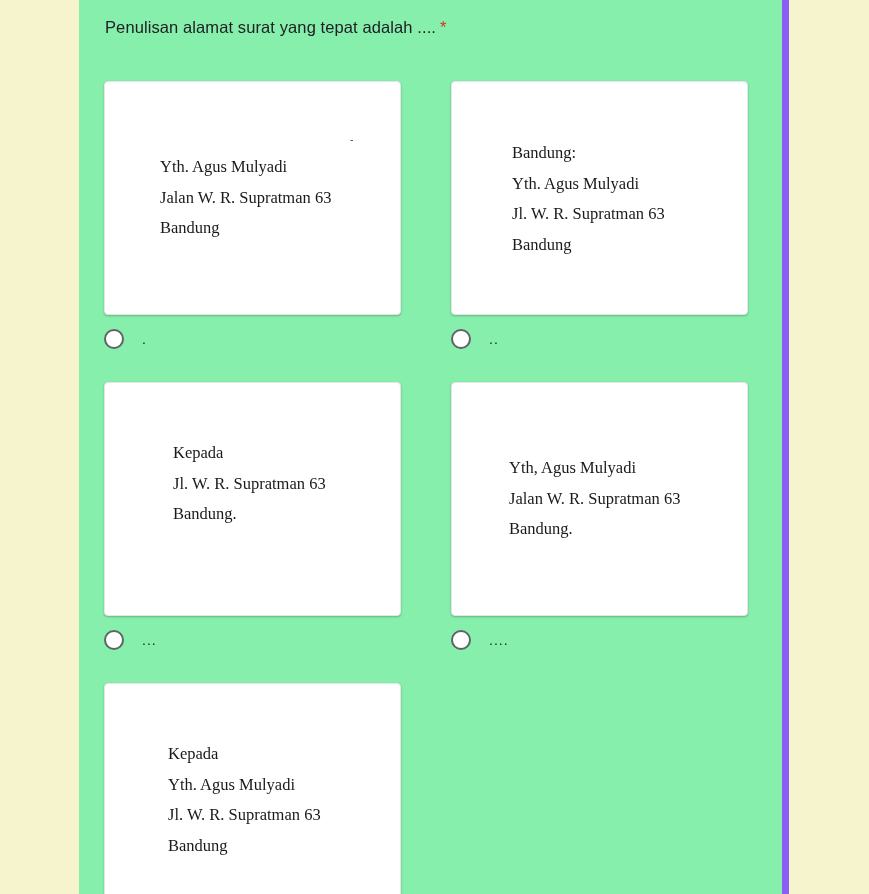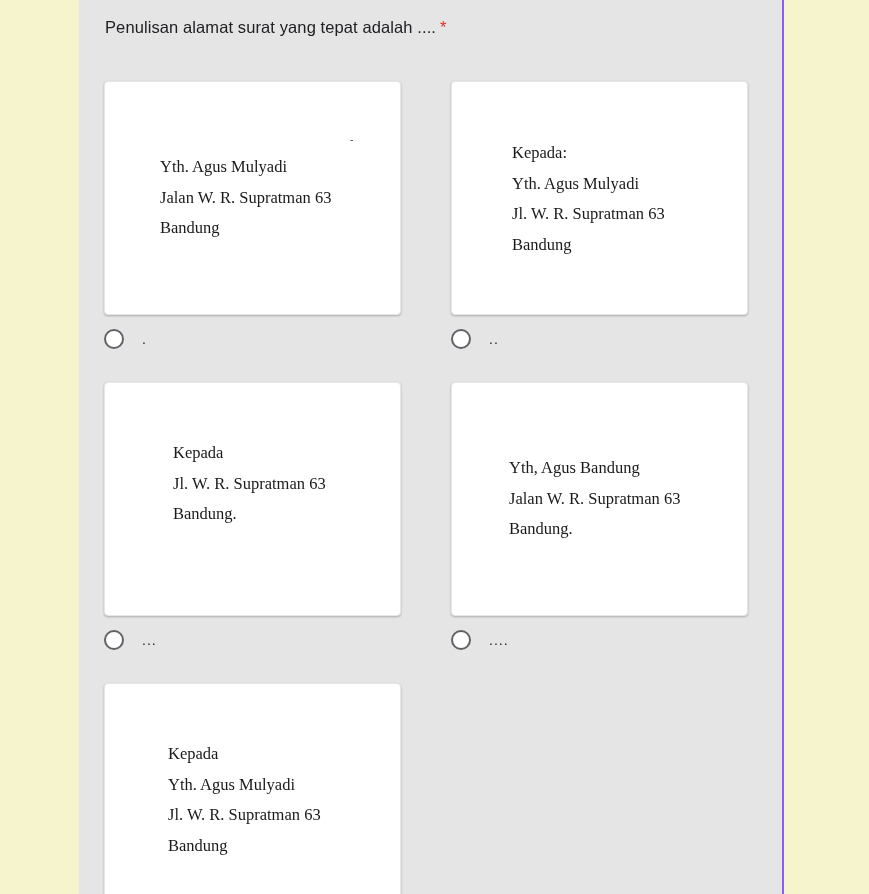--- a/index.html
+++ b/index.html
@@ -15,22 +15,22 @@
       left: 0; top: 0;
       width: 869px; height: 894px;
       background: #f6f4cc;
     }
     .form-card {
       position: absolute;
       left: 79px;
       top: 0;
       width: 703px;
       height: 894px;
-      background: #e5e5e5;
-      border-right: 2px solid #8b5cf6;
+      background: #86efac;
+      border-right: 7px solid #8b5cf6;
     }
     .question-title {
       position: absolute;
       left: 26px;
       top: 18px;
       font-family: "Liberation Sans", sans-serif;
       font-size: 16.5px;
       color: #202124;
       letter-spacing: 0.1px;
       white-space: nowrap;
@@ -115,21 +115,21 @@
     </div>
     <div class="radio-row">
       <span class="radio-circle"></span>
       <span class="radio-label">.</span>
     </div>
   </div>
 
   <div class="option" style="left:372px; top:81px;">
     <div class="option-image">
       <div class="address-lines" style="left:60px; top:56px;">
-        <span class="address-line">Kepada:</span>
+        <span class="address-line">Bandung:</span>
         <span class="address-line">Yth. Agus Mulyadi</span>
         <span class="address-line">Jl. W. R. Supratman 63</span>
         <span class="address-line">Bandung</span>
       </div>
     </div>
     <div class="radio-row">
       <span class="radio-circle"></span>
       <span class="radio-label">..</span>
     </div>
   </div>
@@ -144,21 +144,21 @@
     </div>
     <div class="radio-row">
       <span class="radio-circle"></span>
       <span class="radio-label">...</span>
     </div>
   </div>
 
   <div class="option" style="left:372px; top:382px;">
     <div class="option-image">
       <div class="address-lines" style="left:57px; top:70px;">
-        <span class="address-line">Yth, Agus Bandung</span>
+        <span class="address-line">Yth, Agus Mulyadi</span>
         <span class="address-line">Jalan W. R. Supratman 63</span>
         <span class="address-line">Bandung.</span>
       </div>
     </div>
     <div class="radio-row">
       <span class="radio-circle"></span>
       <span class="radio-label">....</span>
     </div>
   </div>
 

